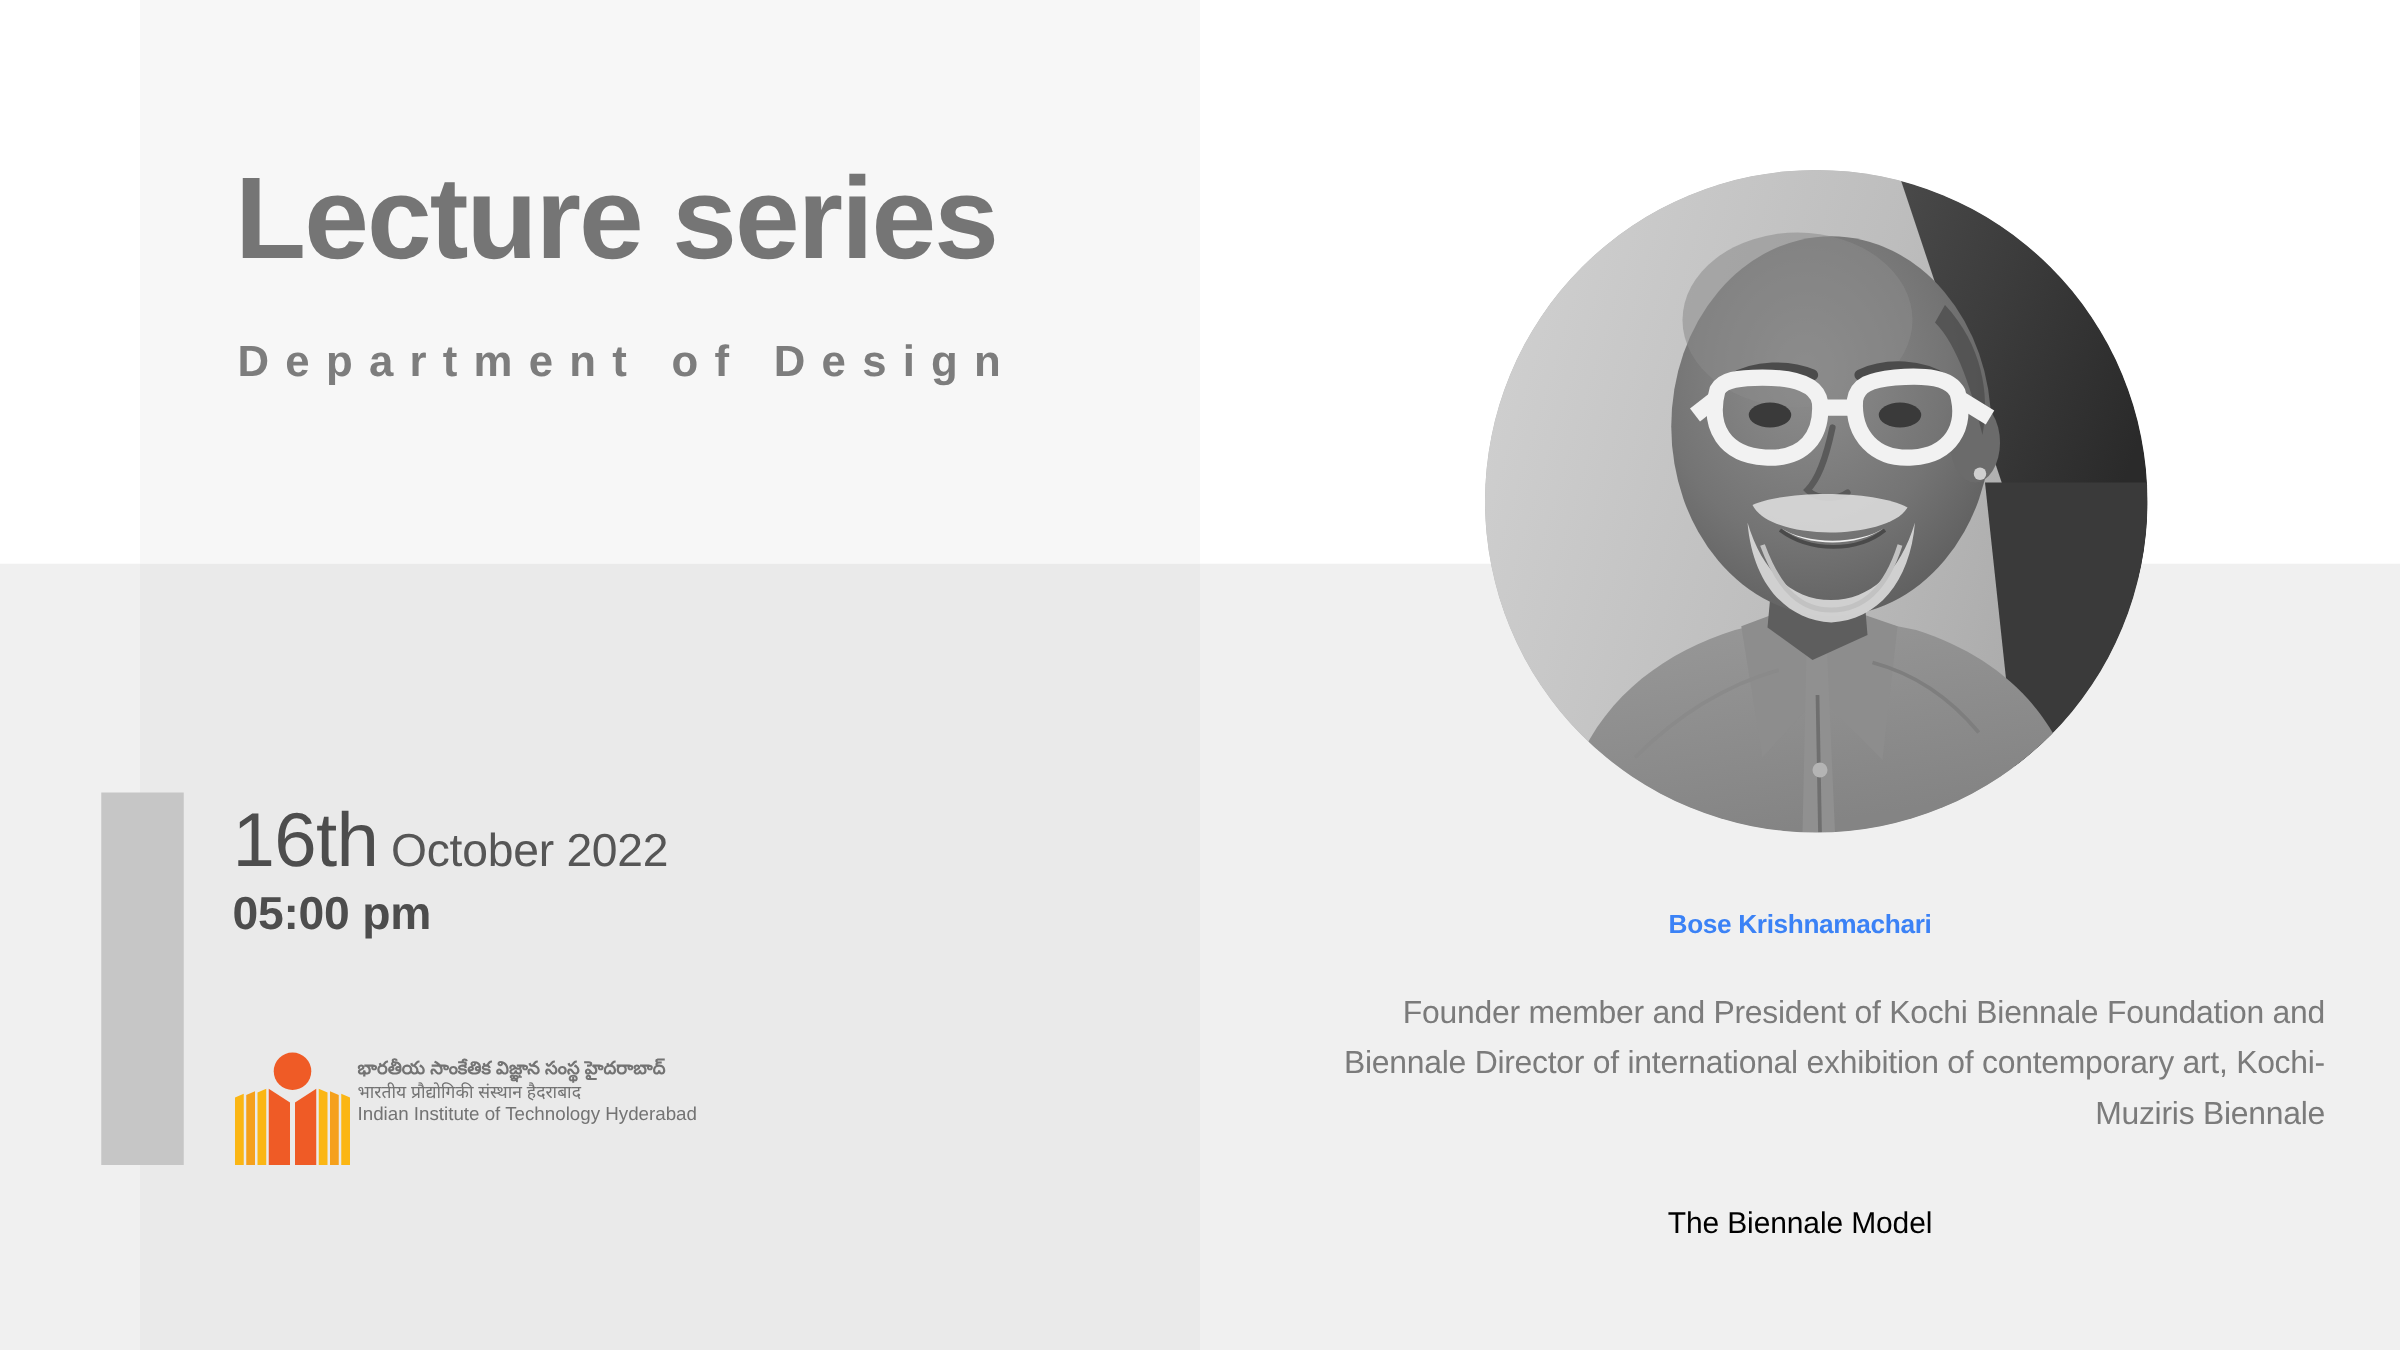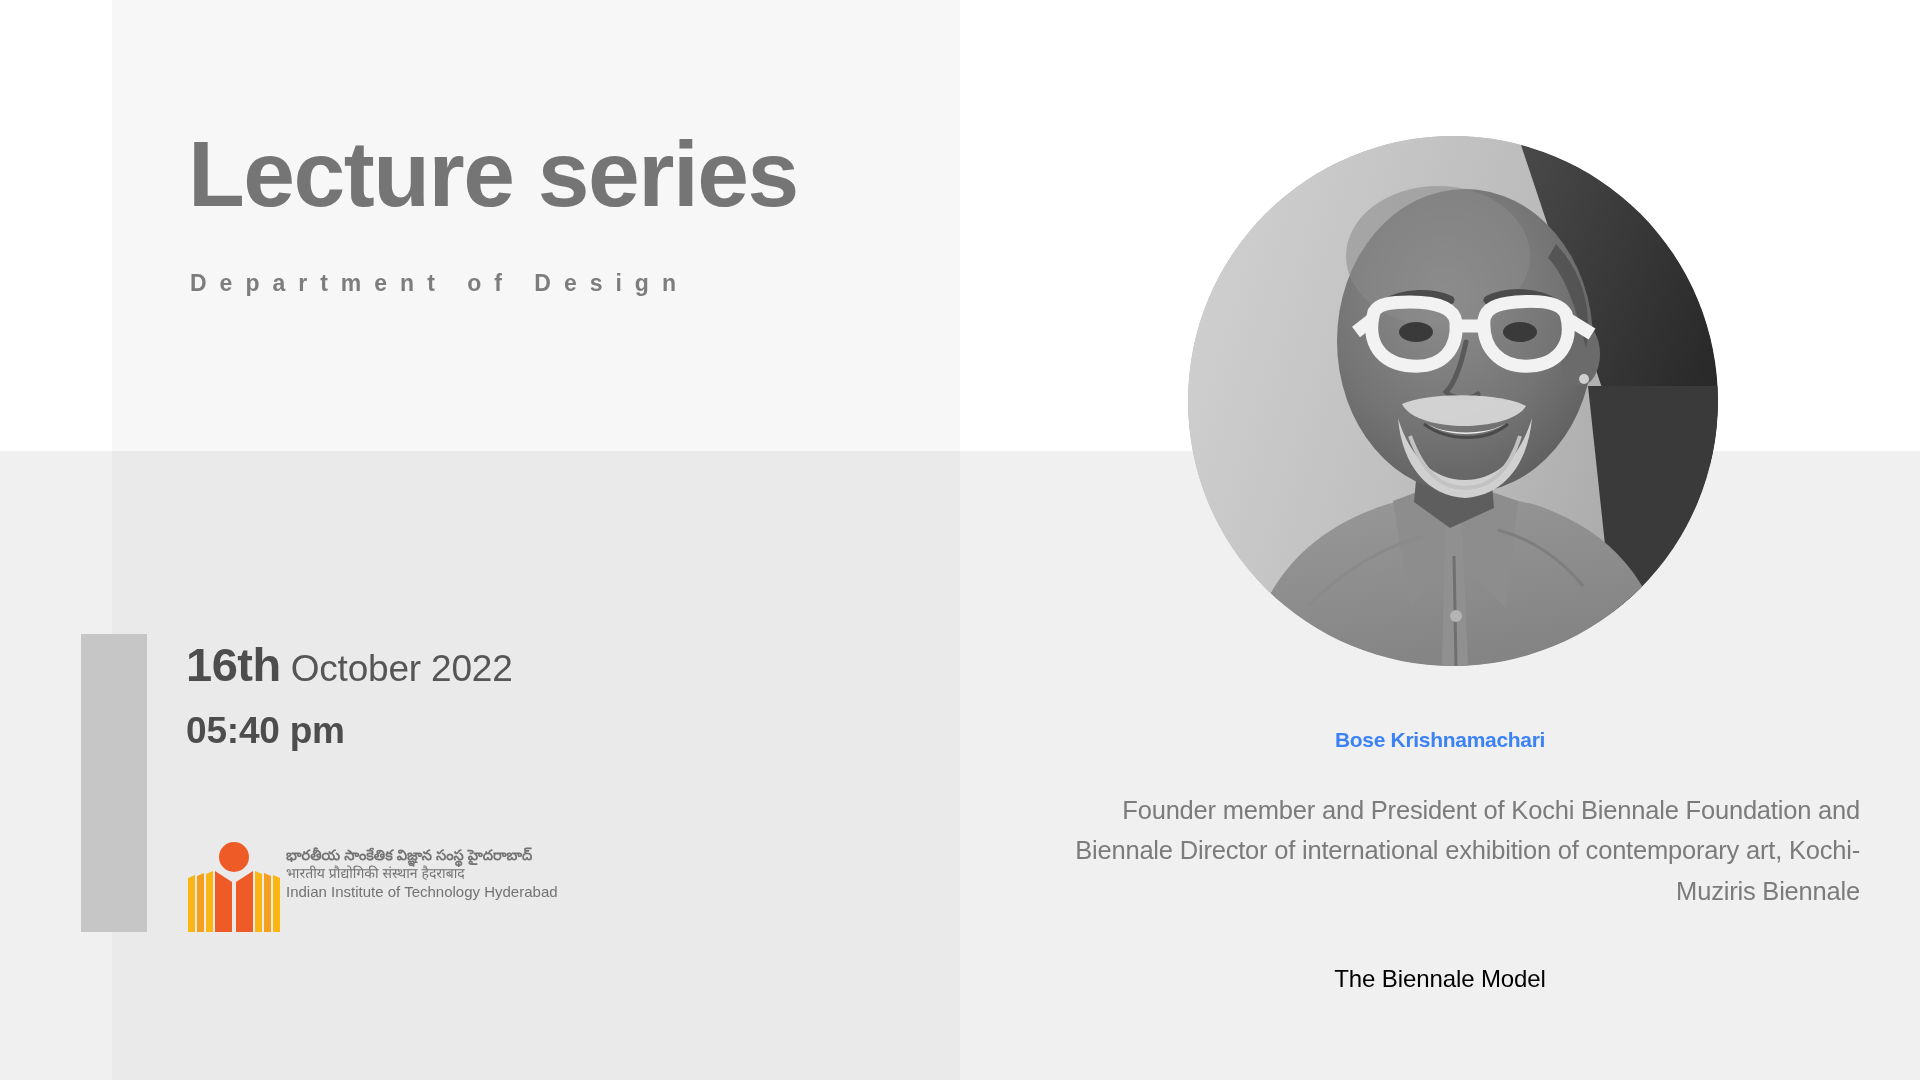--- a/index.html
+++ b/index.html
@@ -56,21 +56,21 @@
     font-weight: 700;
     letter-spacing: -1.5px;
     color: #757575;
     line-height: 1.05;
     white-space: nowrap;
   }
   .subtitle {
     position: absolute;
     left: 190px;
     top: 270px;
-    font-size: 23px;
+    font-size: 35px;
     font-weight: 600;
     letter-spacing: 13px;
     color: #7d7d7d;
     white-space: nowrap;
   }
 
   
   .accent-bar {
     position: absolute;
     left: 81px;
@@ -80,22 +80,22 @@
     background: #c6c6c6;
   }
   .date-line {
     position: absolute;
     left: 186px;
     top: 637px;
     white-space: nowrap;
     color: #4d4d4d;
   }
   .date-day {
-    font-size: 47px;
-    font-weight: 700;
+    font-size: 61px;
+    font-weight: 400;
     letter-spacing: -0.5px;
   }
   .date-rest {
     font-size: 37px;
     font-weight: 400;
     letter-spacing: -0.2px;
     color: #565656;
   }
   .time-line {
     position: absolute;
@@ -193,21 +193,21 @@
   <div class="panel-top"></div>
   <div class="panel-bottom"></div>
 
   <div class="title">Lecture series</div>
   <div class="subtitle">Department of Design</div>
 
   <div class="accent-bar"></div>
   <div class="date-line">
     <span class="date-day">16th</span><span class="date-rest"> October 2022</span>
   </div>
-  <div class="time-line">05:40 pm</div>
+  <div class="time-line">05:00 pm</div>
 
   <div class="logo">
     <div class="logo-mark">
       <svg viewBox="0 0 96 96" width="96" height="96" aria-hidden="true">
 
         <circle cx="48" cy="19" r="15" fill="#ef5b26"></circle>
 
         <polygon points="2,40 9,37 9,94 2,94" fill="#fbb614"></polygon>
         <polygon points="11,38 18,35 18,94 11,94" fill="#f5a01c"></polygon>
         <polygon points="20,36 27,33 27,94 20,94" fill="#fbb614"></polygon>

